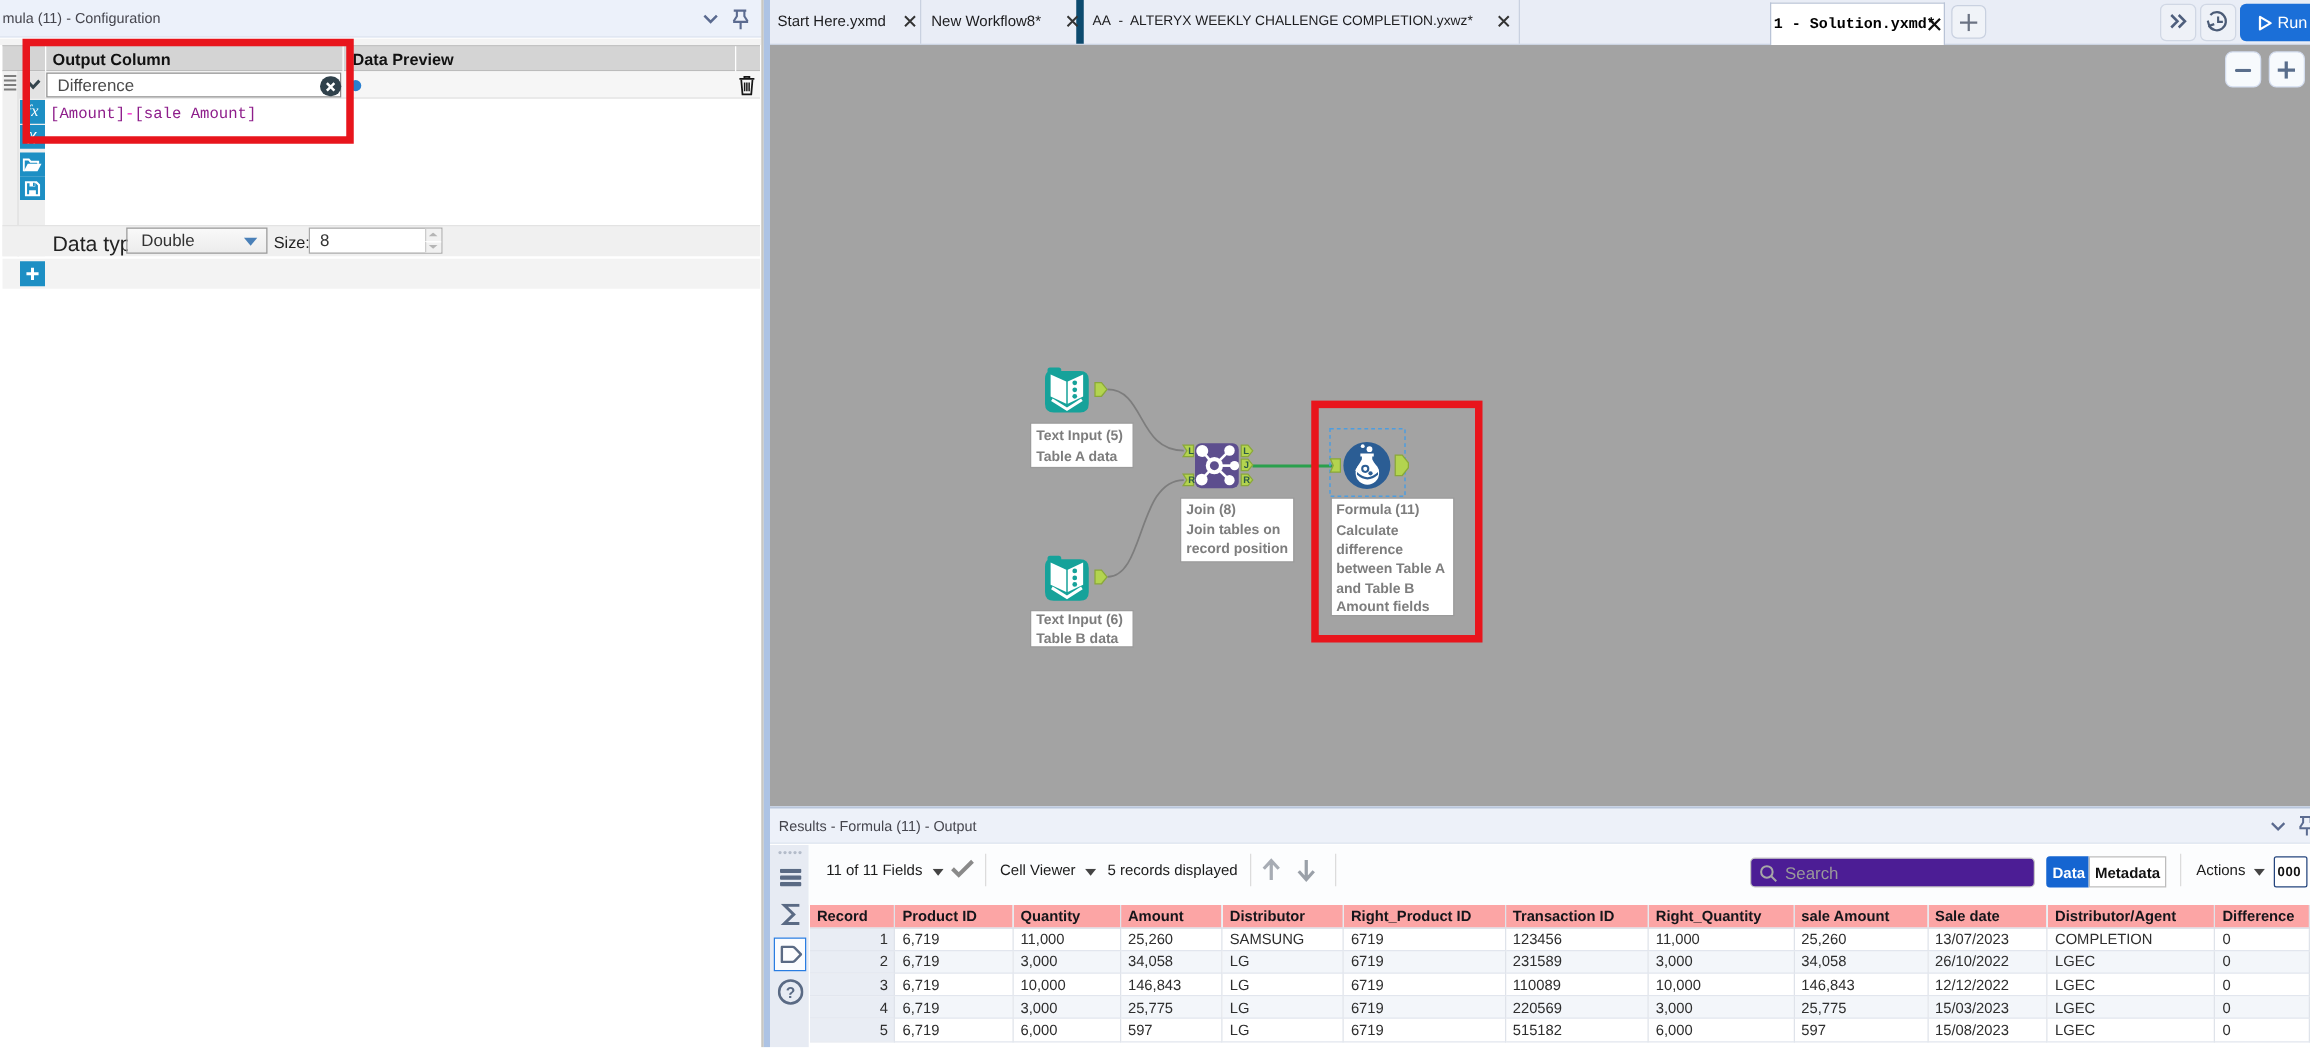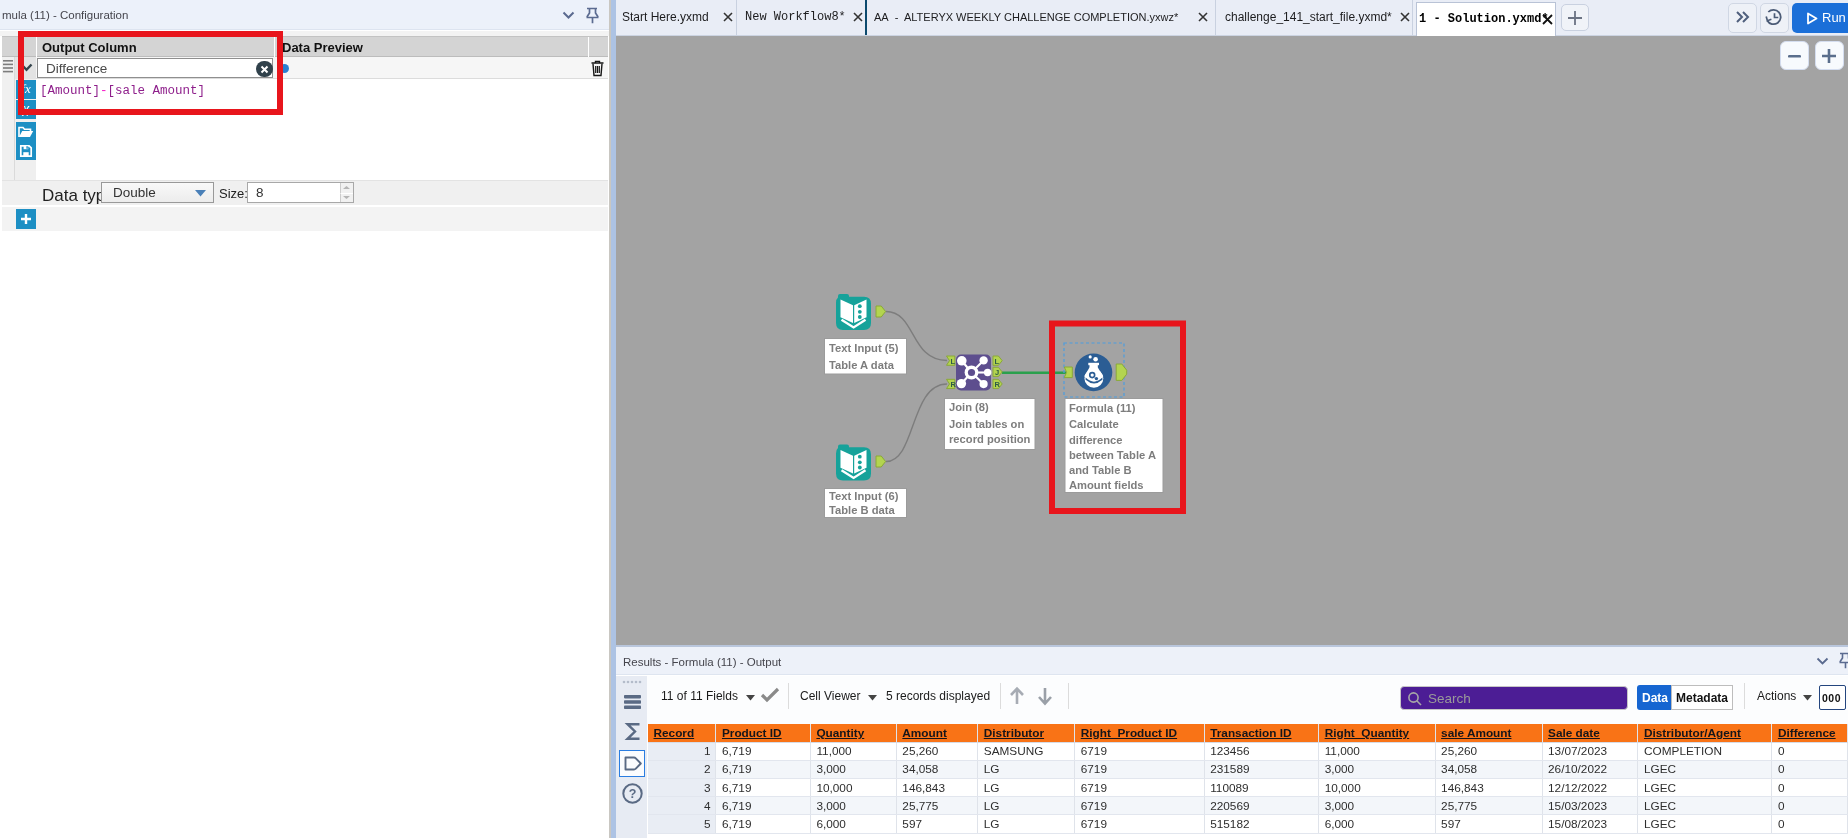--- a/index.html
+++ b/index.html
@@ -122,35 +122,29 @@
   <div class="abs" style="left:611px;top:0;width:5px;height:838px;background:#adc3e4;"></div>
 
   <div class="abs" id="tabs" style="left:616px;top:0;width:1232px;height:36px;background:#e9edf6;border-bottom:1px solid #ccd4e2;font-size:12px;color:#1c1c1e;white-space:nowrap;">
 
     <div class="abs" style="left:0;top:0;width:121px;height:35px;border-right:1px solid #c9d1e0;">
       <div class="abs" style="left:6px;top:10px;">Start Here.yxmd</div>
       <svg class="abs" style="left:107px;top:12px;" width="10" height="10">
           <path d="M1,1 L9,9 M9,1 L1,9" stroke="#333" stroke-width="1.6"></path>
         </svg>
     </div>
-    <div class="abs" style="left:121px;top:0;width:130px;height:35px;border-right:2px solid #0c4a6e;font-family:Liberation Mono, monospace;">
+    <div class="abs" style="left:121px;top:0;width:130px;height:35px;border-right:6px solid #0c4a6e;">
       <div class="abs" style="left:8px;top:10px;">New Workflow8*</div>
       <svg class="abs" style="left:116px;top:12px;" width="10" height="10">
           <path d="M1,1 L9,9 M9,1 L1,9" stroke="#333" stroke-width="1.6"></path>
         </svg>
     </div>
     <div class="abs" style="left:251px;top:0;width:349px;height:35px;border-right:1px solid #c9d1e0;">
       <div class="abs" style="left:7px;top:11px;font-size:11px;">AA&nbsp; -&nbsp; ALTERYX WEEKLY CHALLENGE COMPLETION.yxwz*</div>
       <svg class="abs" style="left:331px;top:12px;" width="10" height="10">
-          <path d="M1,1 L9,9 M9,1 L1,9" stroke="#333" stroke-width="1.6"></path>
-        </svg>
-    </div>
-    <div class="abs" style="left:600px;top:0;width:197px;height:35px;border-right:1px solid #c9d1e0;">
-      <div class="abs" style="left:9px;top:10px;">challenge_141_start_file.yxmd*</div>
-      <svg class="abs" style="left:184px;top:12px;" width="10" height="10">
           <path d="M1,1 L9,9 M9,1 L1,9" stroke="#333" stroke-width="1.6"></path>
         </svg>
     </div>
 
     <div class="abs" style="left:800px;top:2px;width:140px;height:34px;background:#fff;border:1px solid #b9c3d6;border-bottom:none;">
       <div class="abs" style="left:2px;top:9px;font-weight:bold;font-size:12px;color:#000;font-family:Liberation Mono, monospace;">1 - Solution.yxmd*</div>
       <svg class="abs" style="left:125px;top:11px;" width="11" height="11">
           <path d="M1,1 L10,10 M10,1 L1,10" stroke="#111" stroke-width="1.8"></path>
         </svg>
     </div>
@@ -382,21 +376,21 @@
           <col style="width:97px">
           <col style="width:129.5px">
           <col style="width:114.5px">
           <col style="width:116.5px">
           <col style="width:107px">
           <col style="width:96px">
           <col style="width:134px">
           <col style="width:75.5px">
       </colgroup>
       <tbody>
-          <tr style="height:16px;background:#f97316;font-weight:bold;color:#15151a;text-decoration:underline;">
+          <tr style="height:16px;background:#fca5a5;font-weight:bold;color:#15151a;">
         <td class="th">Record</td>
             <td class="th">Product ID</td>
             <td class="th">Quantity</td>
             <td class="th">Amount</td>
             <td class="th">Distributor</td>
             <td class="th">Right_Product ID</td>
             <td class="th">Transaction ID</td>
             <td class="th">Right_Quantity</td>
             <td class="th">sale Amount</td>
             <td class="th">Sale date</td>

